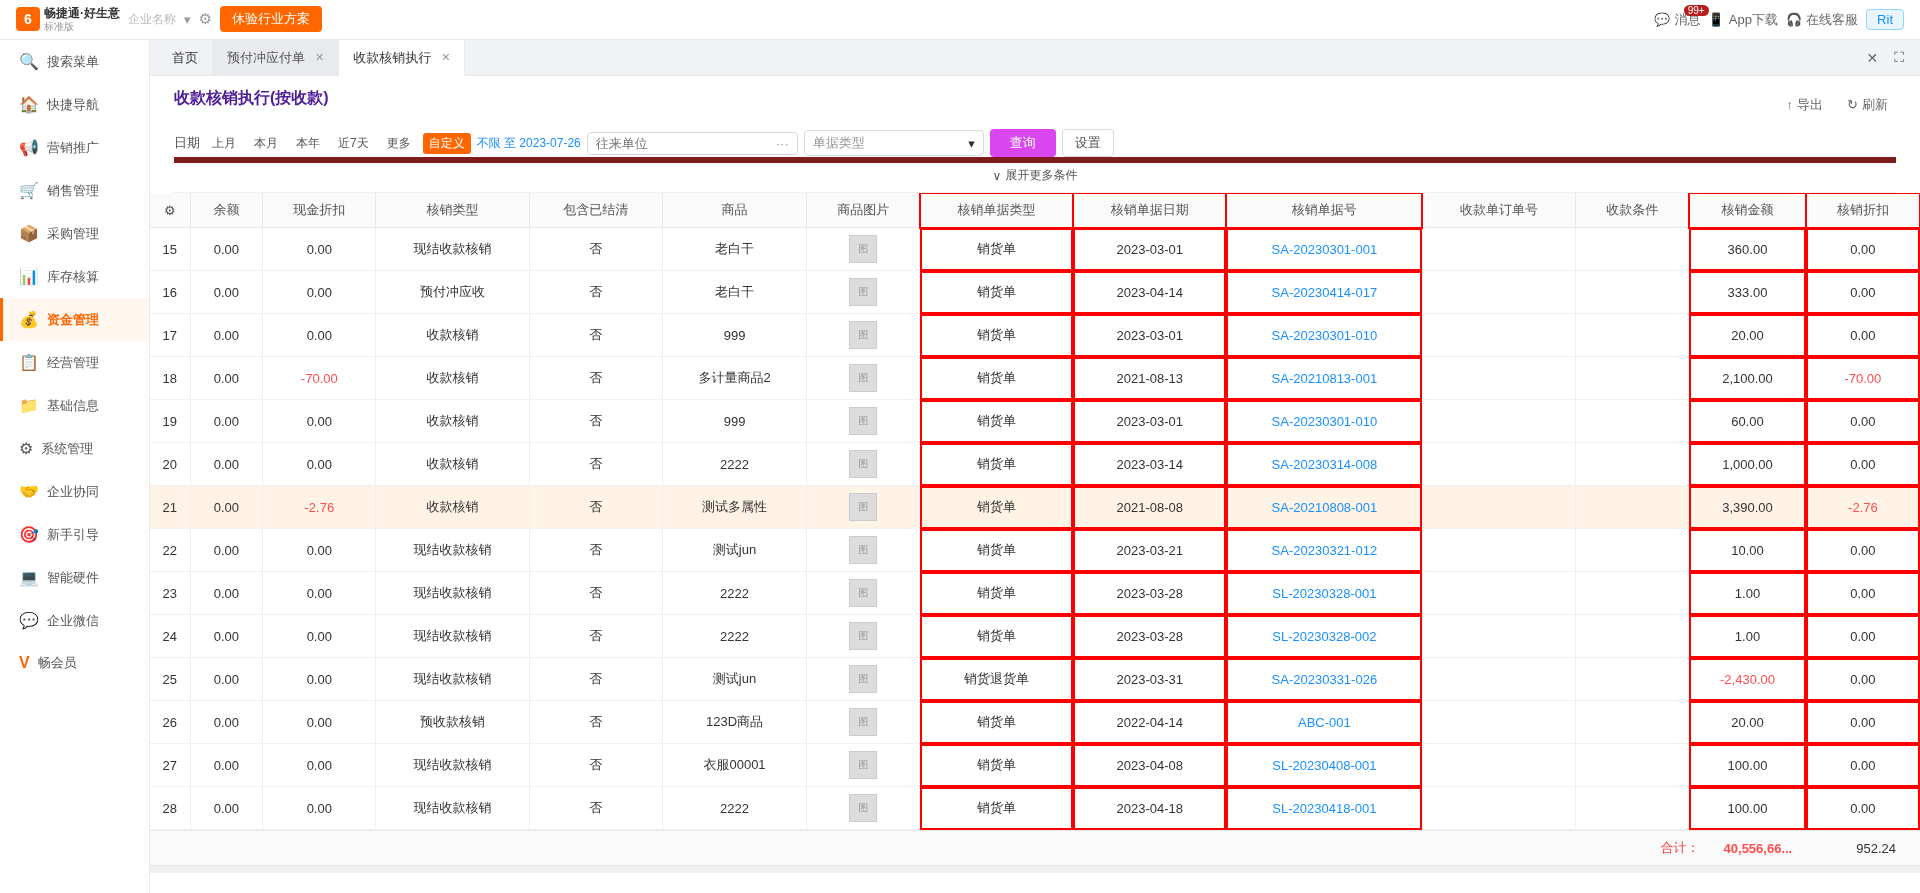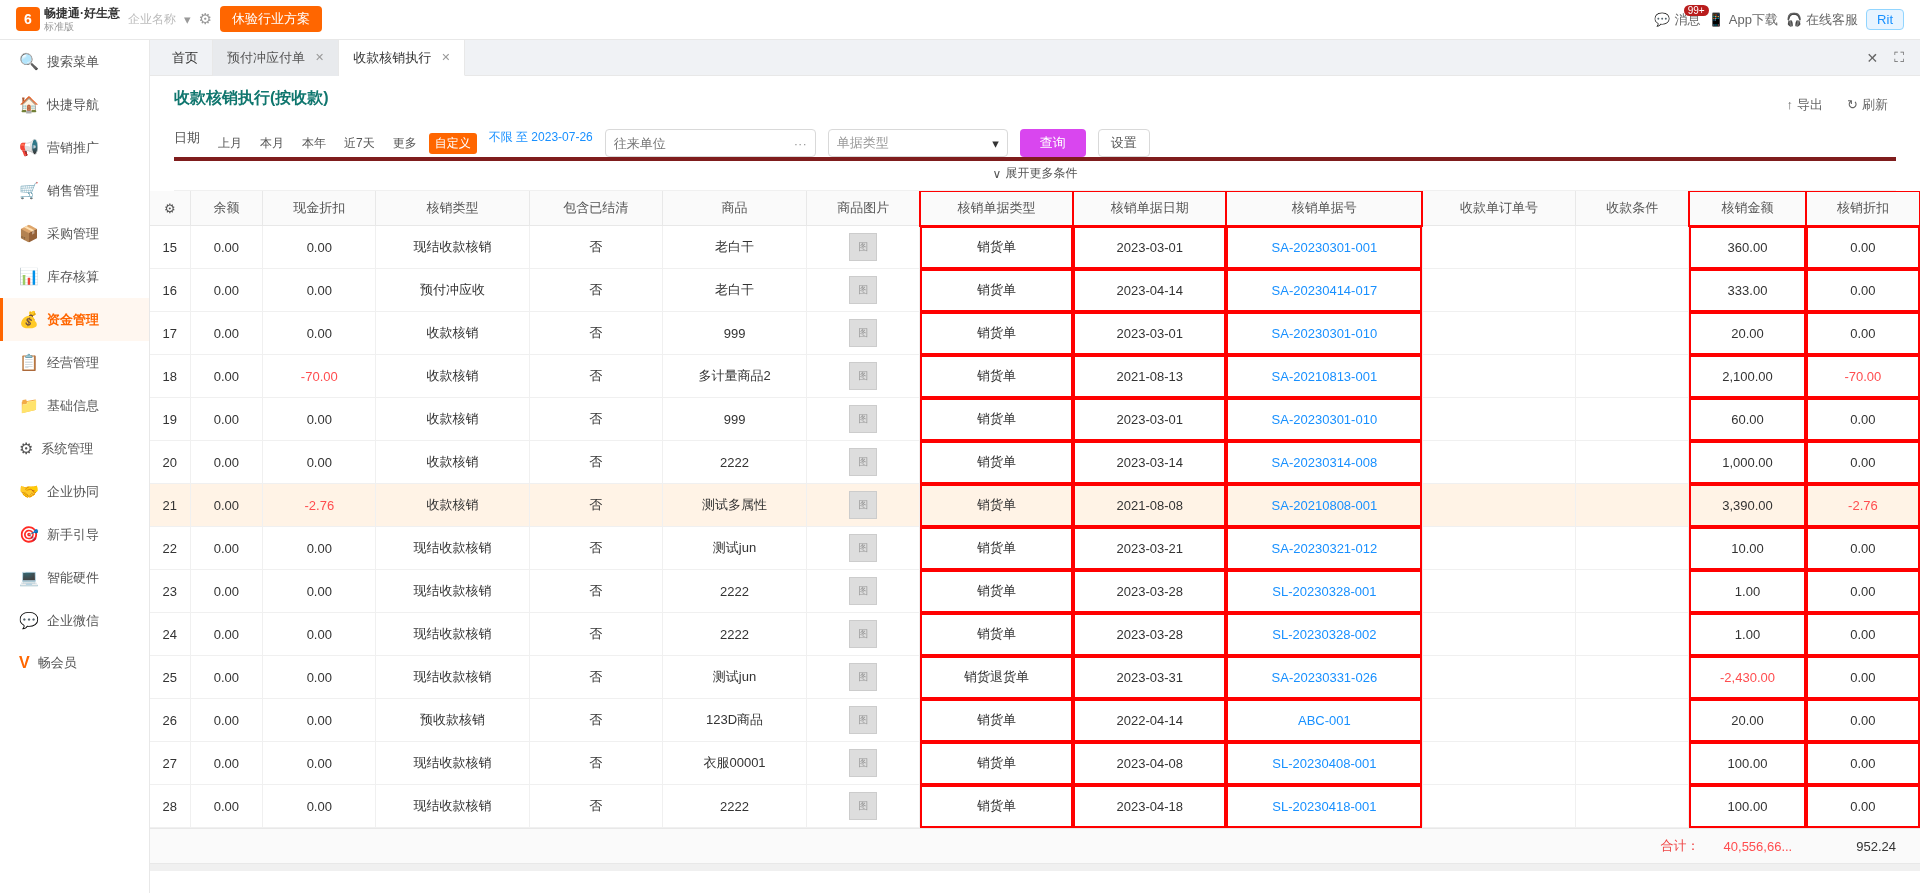--- a/index.html
+++ b/index.html
@@ -39,25 +39,25 @@
     .tab-bar { background: #f0f2f5; display: flex; align-items: center; border-bottom: 1px solid #e8e8e8; height: 36px; padding: 0 8px; }
     .tab { display: flex; align-items: center; gap: 6px; padding: 0 14px; height: 36px; cursor: pointer; font-size: 13px; color: #555; border-right: 1px solid #e8e8e8; background: #e8eaed; }
     .tab.home { background: transparent; color: #333; }
     .tab.active { background: #fff; color: #333; border-bottom: 1px solid #fff; margin-bottom: -1px; }
     .tab-close { color: #999; font-size: 11px; margin-left: 4px; cursor: pointer; }
     .tab-spacer { flex: 1; }
     .tab-action-btn { color: #666; padding: 0 8px; cursor: pointer; font-size: 14px; }
 
     
     .page-header { background: #fff; padding: 12px 24px 0; border-bottom: 1px solid #e8e8e8; }
-    .page-title { font-size: 16px; font-weight: bold; color: #0f766e; margin-bottom: 12px; }
+    .page-title { font-size: 16px; font-weight: bold; color: #4c1d95; margin-bottom: 12px; }
     .action-btn { display: flex; align-items: center; gap: 4px; color: #666; font-size: 13px; cursor: pointer; padding: 4px 8px; }
 
     
-    .filter-bar { background: #fff; padding: 8px 24px; border-bottom: 4px solid #7f1d1d; display: flex; gap: 12px; flex-wrap: wrap; position: relative; }
+    .filter-bar { background: #fff; padding: 8px 24px; border-bottom: 6px solid #7f1d1d; display: flex; align-items: center; gap: 6px; flex-wrap: wrap; position: relative; }
     .filter-label { color: #555; font-size: 13px; }
     .filter-date-options { display: flex; align-items: center; gap: 6px; }
     .date-btn { color: #555; font-size: 12px; cursor: pointer; padding: 2px 6px; }
     .date-btn.custom { color: #fff; background: #ff6600; border-radius: 3px; padding: 2px 6px; }
     .date-range-text { color: #1890ff; font-size: 12px; }
     .filter-input-wrap { display: flex; align-items: center; border: 1px solid #d9d9d9; border-radius: 4px; padding: 3px 8px; gap: 4px; min-width: 200px; background: #fff; }
     .filter-input { border: none; outline: none; font-size: 13px; flex: 1; }
     .filter-dots { color: #999; }
     .filter-select-wrap { display: flex; align-items: center; border: 1px solid #d9d9d9; border-radius: 4px; padding: 3px 8px; gap: 4px; min-width: 180px; background: #fff; cursor: pointer; }
     .filter-select-text { color: #999; flex: 1; }
@@ -493,21 +493,21 @@
     <td></td>
     <td></td>
     <td style="outline:2px solid red;outline-offset:-2px;" class="">100.00</td>
     <td style="outline:2px solid red;outline-offset:-2px;" class="">0.00</td>
   </tr>
           </tbody>
       </table>
 
       <div class="table-footer" style="display:flex;justify-content:flex-end;padding:8px 24px;background:#fafafa;border-top:1px solid #e8e8e8;">
         <span style="color:#ef4444;font-size:13px;">合计：</span>
-        <span style="color:#ff4d4f;font-weight:normal;font-size:13px;margin-right:40px;">40,556,66...</span>
+        <span style="color:#ff4d4f;font-weight:bold;font-size:13px;margin-right:40px;">40,556,66...</span>
         <span style="color:#333;font-size:13px;">952.24</span>
       </div>
 
       <div class="scroll-bar-hint"></div>
     </div>
 
   </div>
 </div>
 
 </body></html>

